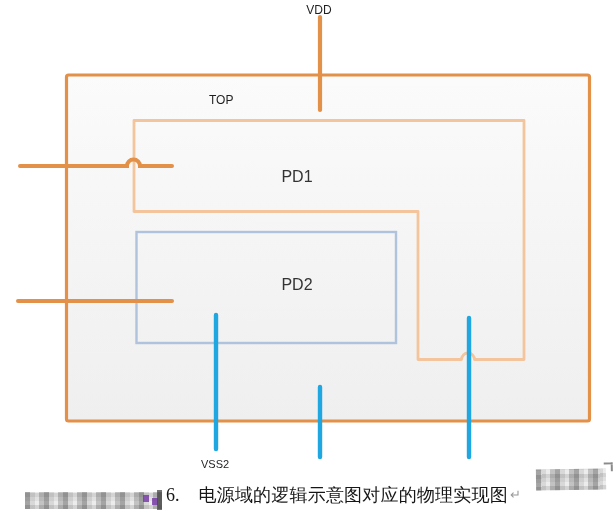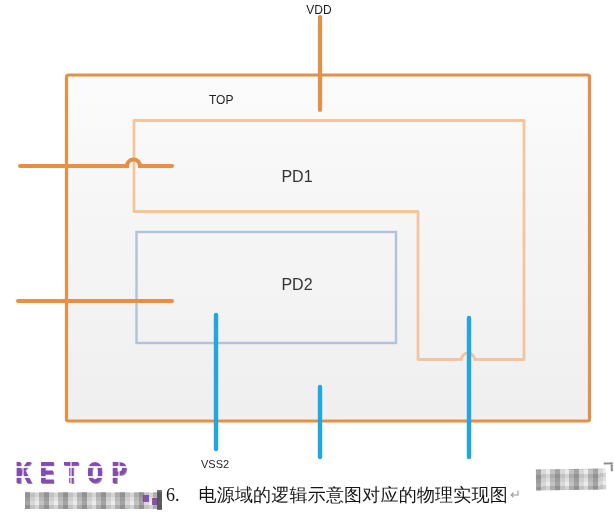--- a/index.html
+++ b/index.html
@@ -91,21 +91,20 @@
     <path d="M469,318 V457" fill="none" stroke-width="4.4" stroke-linecap="round" stroke="#1EA7E0"></path>
 
     <text x="319" y="14" text-anchor="middle" class="lbl-small">VDD</text>
     <text x="209" y="104" class="lbl-small">TOP</text>
     <text x="297" y="182" text-anchor="middle" class="lbl-domain">PD1</text>
     <text x="297" y="290" text-anchor="middle" class="lbl-domain">PD2</text>
     <text x="201" y="468" class="lbl-tiny">VSS2</text>
   </svg>
 
   <div class="wm wm-logo">
-    <span>KETOP</span>
     <div class="glitch-stripes"></div>
   </div>
 
   <div class="wm mosaic wm-mosaic-left">
     <span class="purple-bit" style="left:118px;top:3px;"></span>
     <span class="purple-bit" style="left:127px;top:6px;"></span>
     <span class="endbar"></span>
   </div>
 
   <div class="caption">

